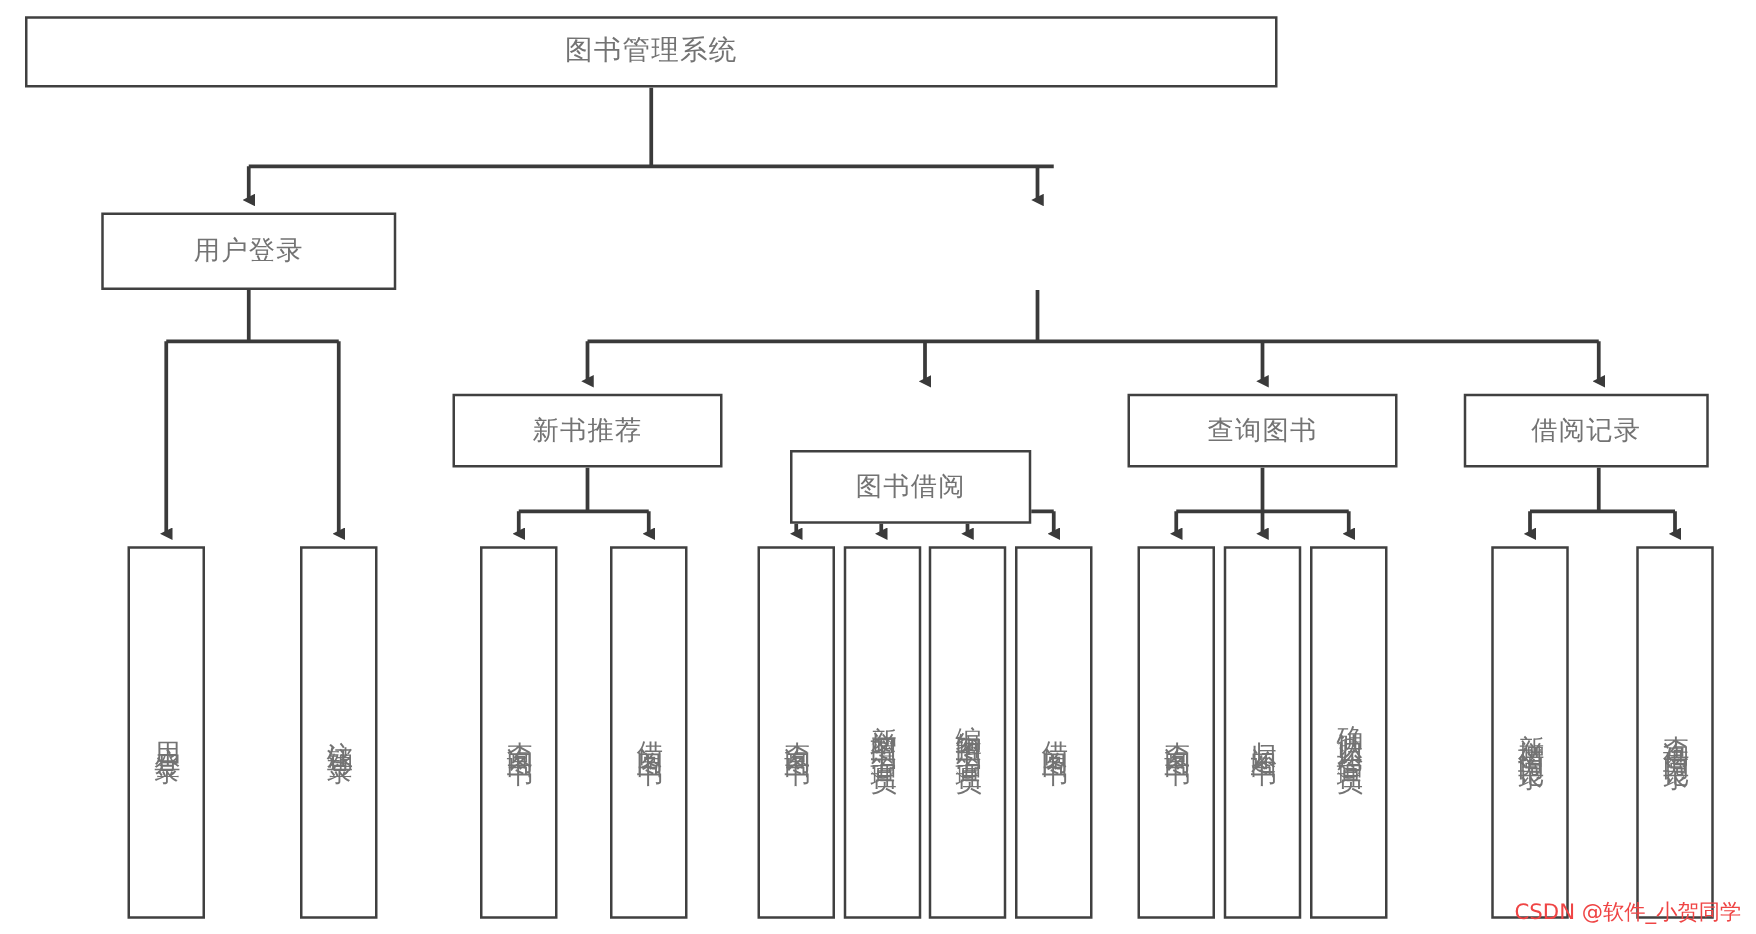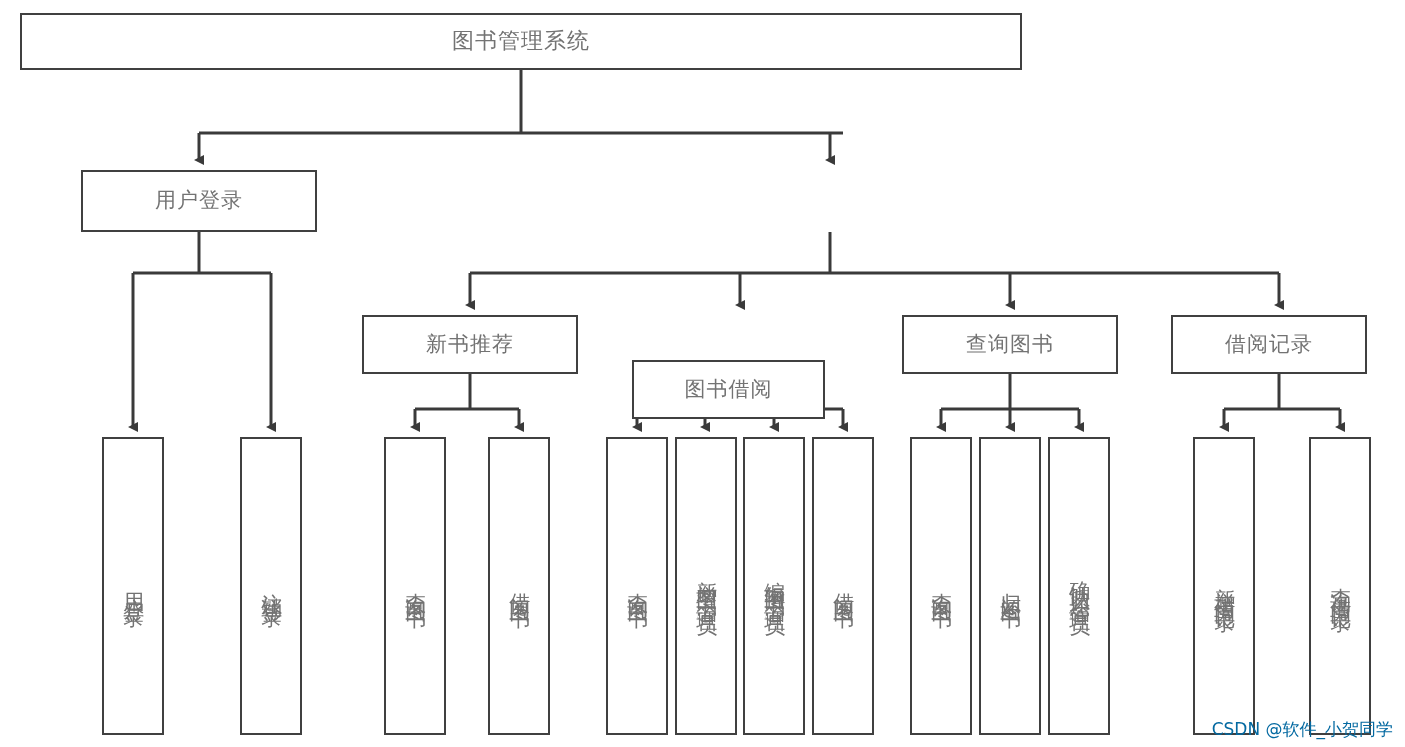--- a/index.html
+++ b/index.html
@@ -59,21 +59,21 @@
     writing-mode: vertical-rl;
     text-orientation: upright;
     display: block;
     text-align: center;
   }
   .watermark {
     position: absolute;
     right: 12px;
     bottom: 6px;
     font-size: 17px;
-    color: #0369a1;
+    color: #ef4444;
     white-space: nowrap;
     z-index: 5;
     font-family: "DejaVu Sans", "Liberation Sans", sans-serif;
   }
 </style>
 </head>
 <body>
 
 <div id="canvas">
 

